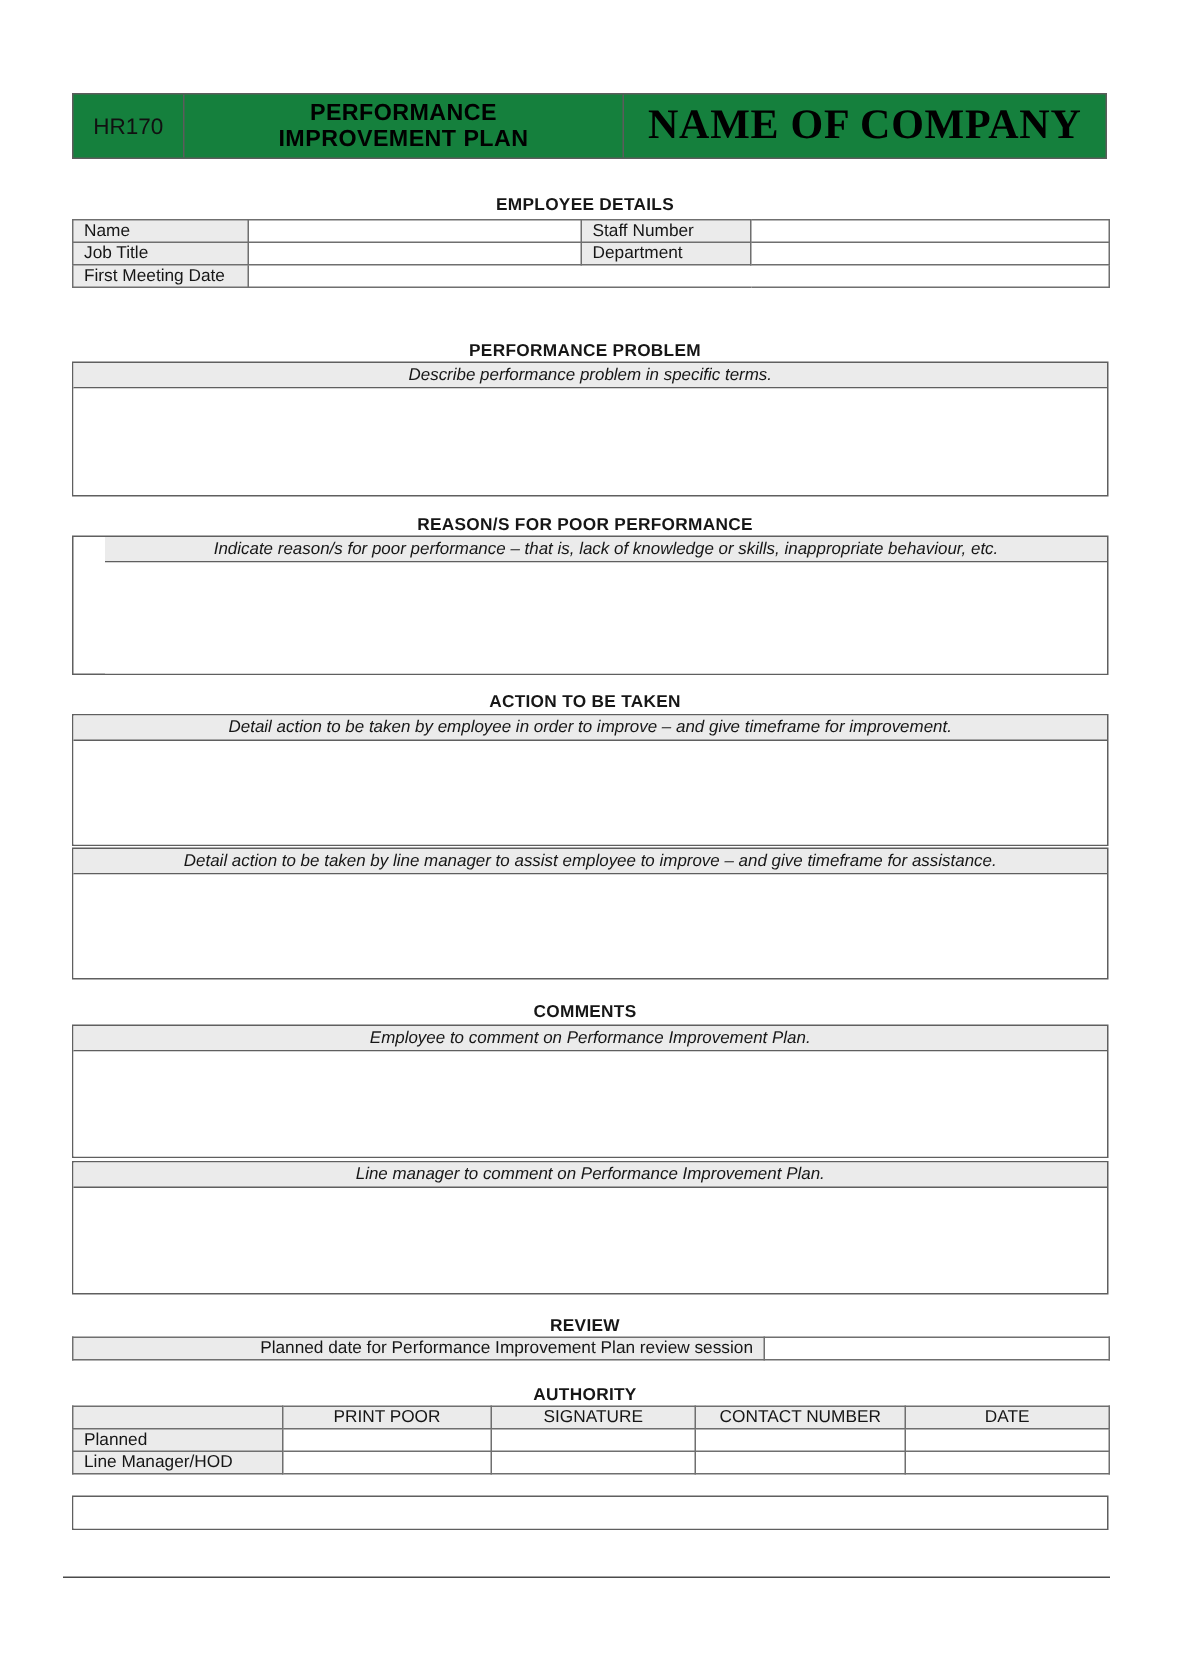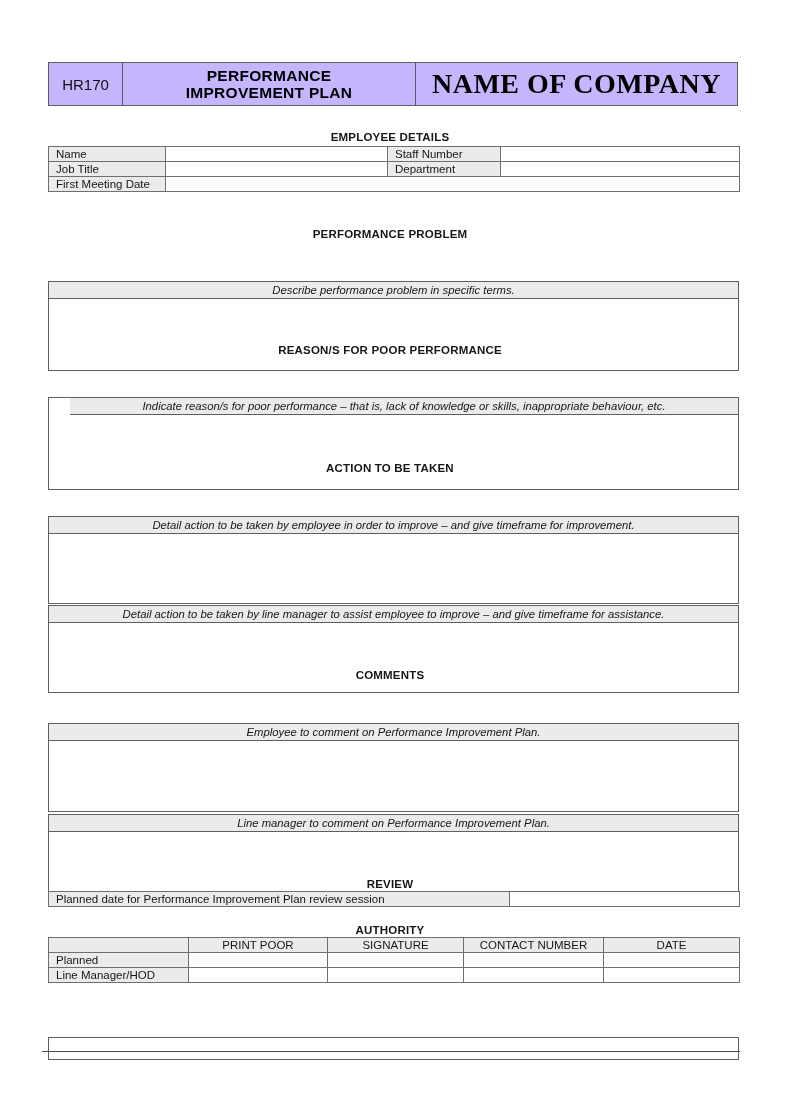--- a/index.html
+++ b/index.html
@@ -37,21 +37,21 @@
   
   #masthead {
     position: absolute;
     left: 48px;
     top: 62px;
     width: 690px;
     height: 44px;
     border: 1.6px solid #5c5c5c;
     box-sizing: border-box;
     display: flex;
-    background: #c4b5fd;
+    background: #15803d;
   }
   #masthead .cell {
     display: flex;
     align-items: center;
     justify-content: center;
     box-sizing: border-box;
     text-align: center;
   }
   #mast-code {
     width: 74px;
@@ -94,21 +94,20 @@
   }
   .grid td.shade { background: #ebebeb; }
   .grid td.ctr { text-align: center; padding: 0 2px; }
 
   
   .block {
     position: absolute;
     box-sizing: border-box;
     border: 1.4px solid #5f5f5f;
     background: #ffffff;
-    margin-top: 40px;
   }
   .block .caption {
     box-sizing: border-box;
     background: #ebebeb;
     border-bottom: 1.4px solid #5f5f5f;
     height: 17px;
     line-height: 16px;
     text-align: center;
     font-size: 11.3px;
     font-style: italic;
@@ -199,21 +198,21 @@
   <div class="block" style="left:48px; top:683px; width:691px; height:89px;">
     <div class="caption">Employee to comment on Performance Improvement Plan.</div>
     <div class="area" style="height:70px;"></div>
   </div>
   <div class="block" style="left:48px; top:774px; width:691px; height:89px;">
     <div class="caption">Line manager to comment on Performance Improvement Plan.</div>
     <div class="area" style="height:70px;"></div>
   </div>
 
   <div class="section-title" style="top:878px;">REVIEW</div>
-  <table class="grid" id="tbl-review" style="left:48px; top:891px; width:691px;">
+  <table class="grid" id="tbl-review" style="left:48px; top:891px; width:691px;text-align:right;">
     <colgroup>
         <col style="width:461px">
         <col style="width:230px">
       </colgroup>
     <tbody>
       <tr>
         <td class="shade">Planned date for Performance Improvement Plan review session</td>
         <td></td>
       </tr>
     </tbody>

